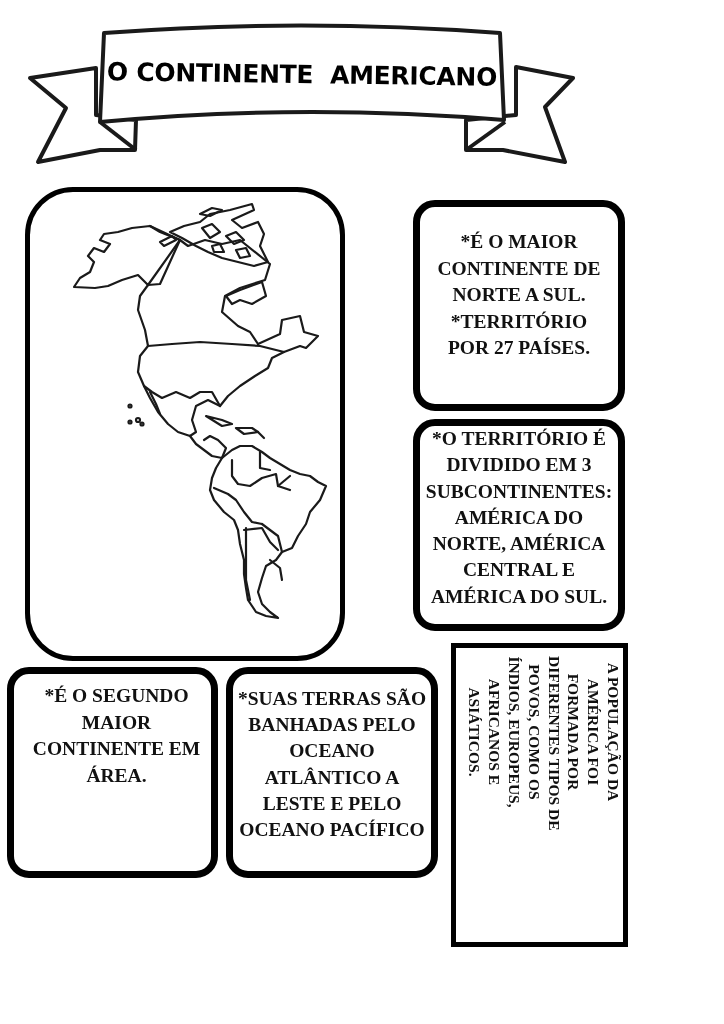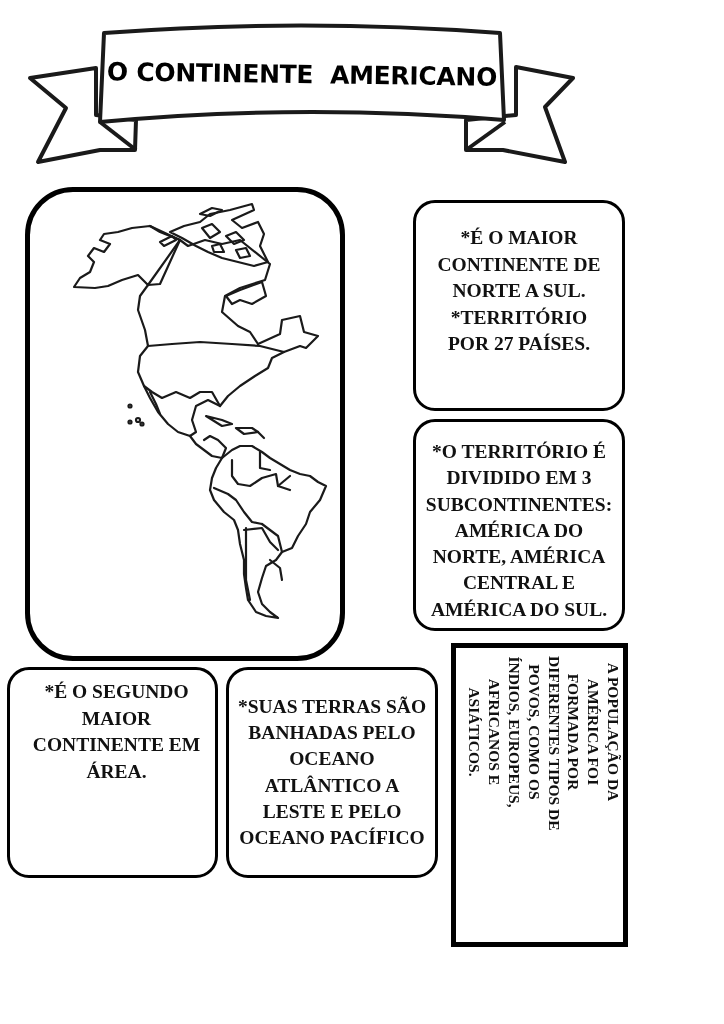--- a/index.html
+++ b/index.html
@@ -10,36 +10,36 @@
     .banner-title {
       position: absolute; left: 104px; top: 55px; width: 396px; height: 40px;
       font-family: "DejaVu Sans", sans-serif; font-weight: bold; font-size: 25px;
       letter-spacing: -0.3px; color: #000; text-align: center; line-height: 40px;
       transform: rotate(0.8deg); white-space: pre;
     }
 
     
     .rbox {
       position: absolute; box-sizing: border-box;
-      border: 3px solid #000000; border-radius: 22px; background: #fff;
+      border: 7px solid #000000; border-radius: 22px; background: #fff;
     }
     .map-box { left: 25px; top: 187px; width: 320px; height: 474px; border-radius: 48px; border-width: 5px; }
     .box-fact1 { left: 413px; top: 200px; width: 212px; height: 211px; }
     .box-fact2 { left: 413px; top: 419px; width: 212px; height: 212px; }
     .box-fact3 { left: 7px;  top: 667px; width: 211px; height: 211px; padding-left: 8px; }
     .box-fact4 { left: 226px; top: 667px; width: 212px; height: 211px; }
 
     .btext {
       font-family: "Liberation Serif", serif; font-weight: bold; color: #111;
       text-align: center; font-size: 19.5px; line-height: 26.5px;
     }
     .box-fact1 .btext { margin-top: 22px; padding: 0 6px; }
-    .box-fact2 .btext { margin-top: 17px; padding: 0 2px; font-size: 19.5px; line-height: 26.3px; }
+    .box-fact2 .btext { padding: 0 2px; font-size: 19.5px; line-height: 26.3px; }
     .box-fact3 .btext { margin-top: 9px; padding: 0 8px; }
-    .box-fact4 .btext { margin-top: 24px; padding: 0 2px; line-height: 26.2px; }
+    .box-fact4 .btext { margin-top: 12px; padding: 0 2px; line-height: 26.2px; }
 
     .line { display: block; white-space: nowrap; }
 
     
     .rect-box {
       position: absolute; left: 451px; top: 643px; width: 177px; height: 304px;
       border: 5px solid #000; box-sizing: border-box; background: #fff;
     }
     .rot-wrap {
       position: absolute; left: 167px; top: 8px; width: 260px; height: 160px;

